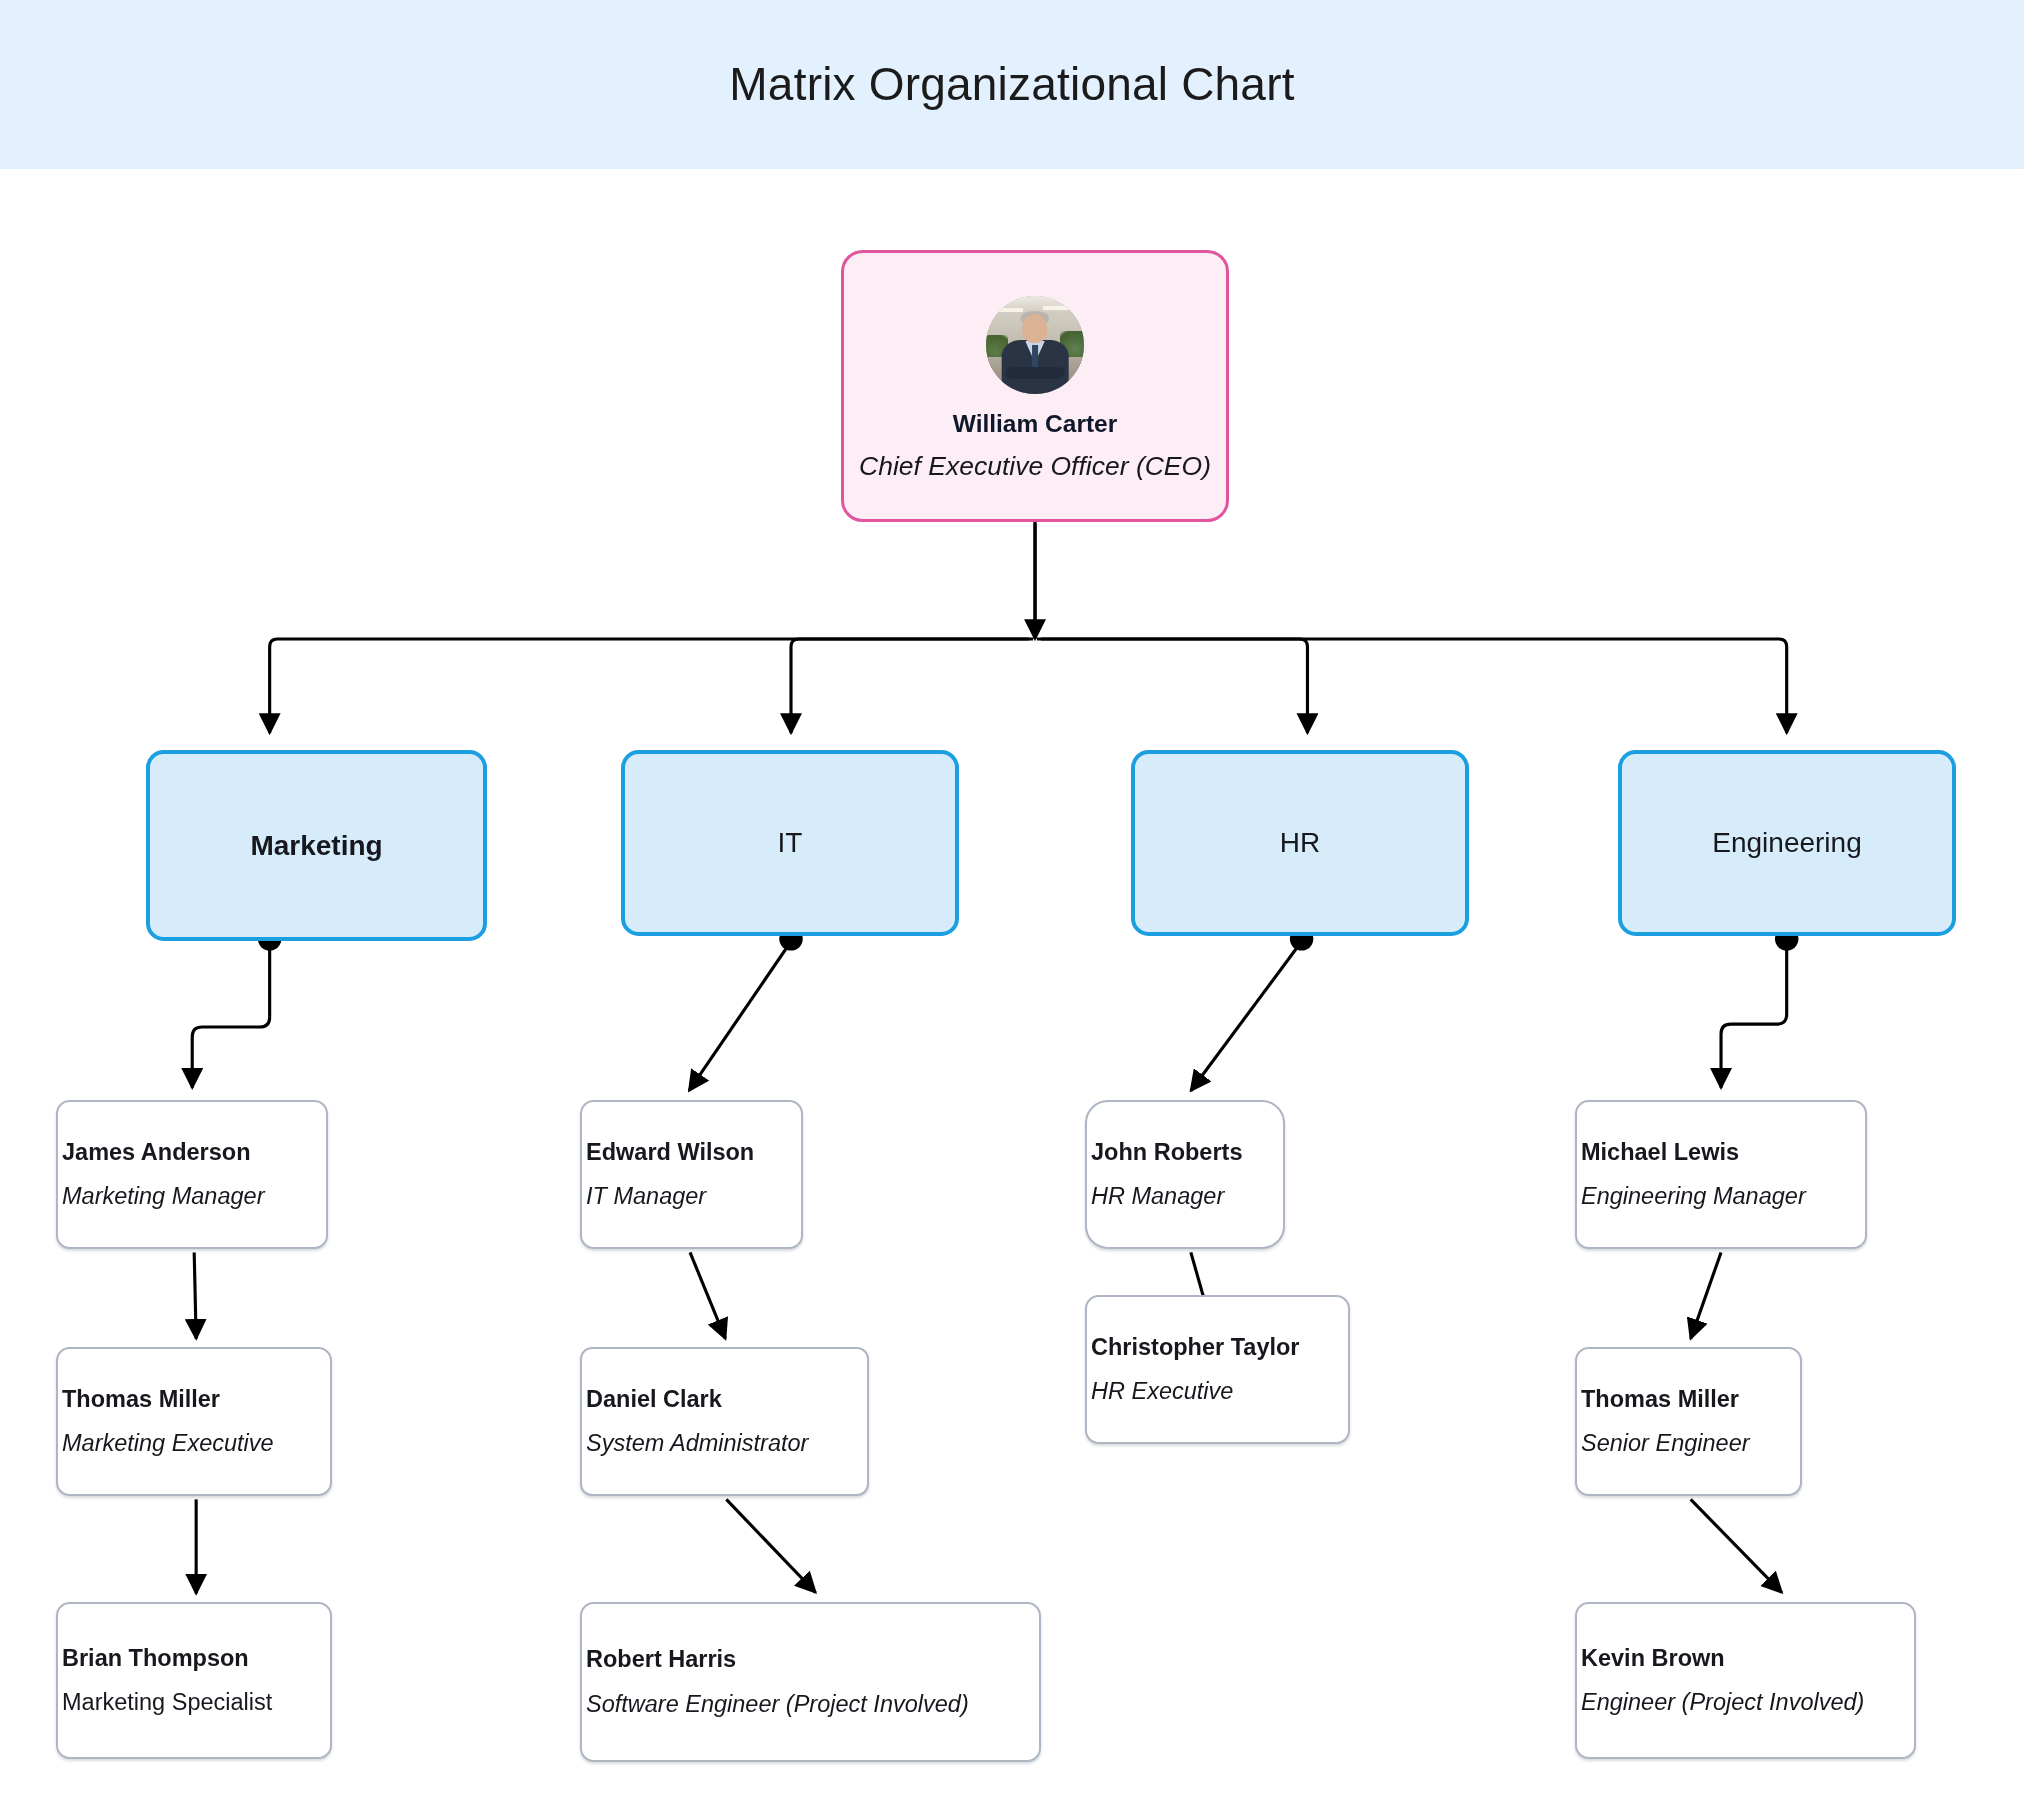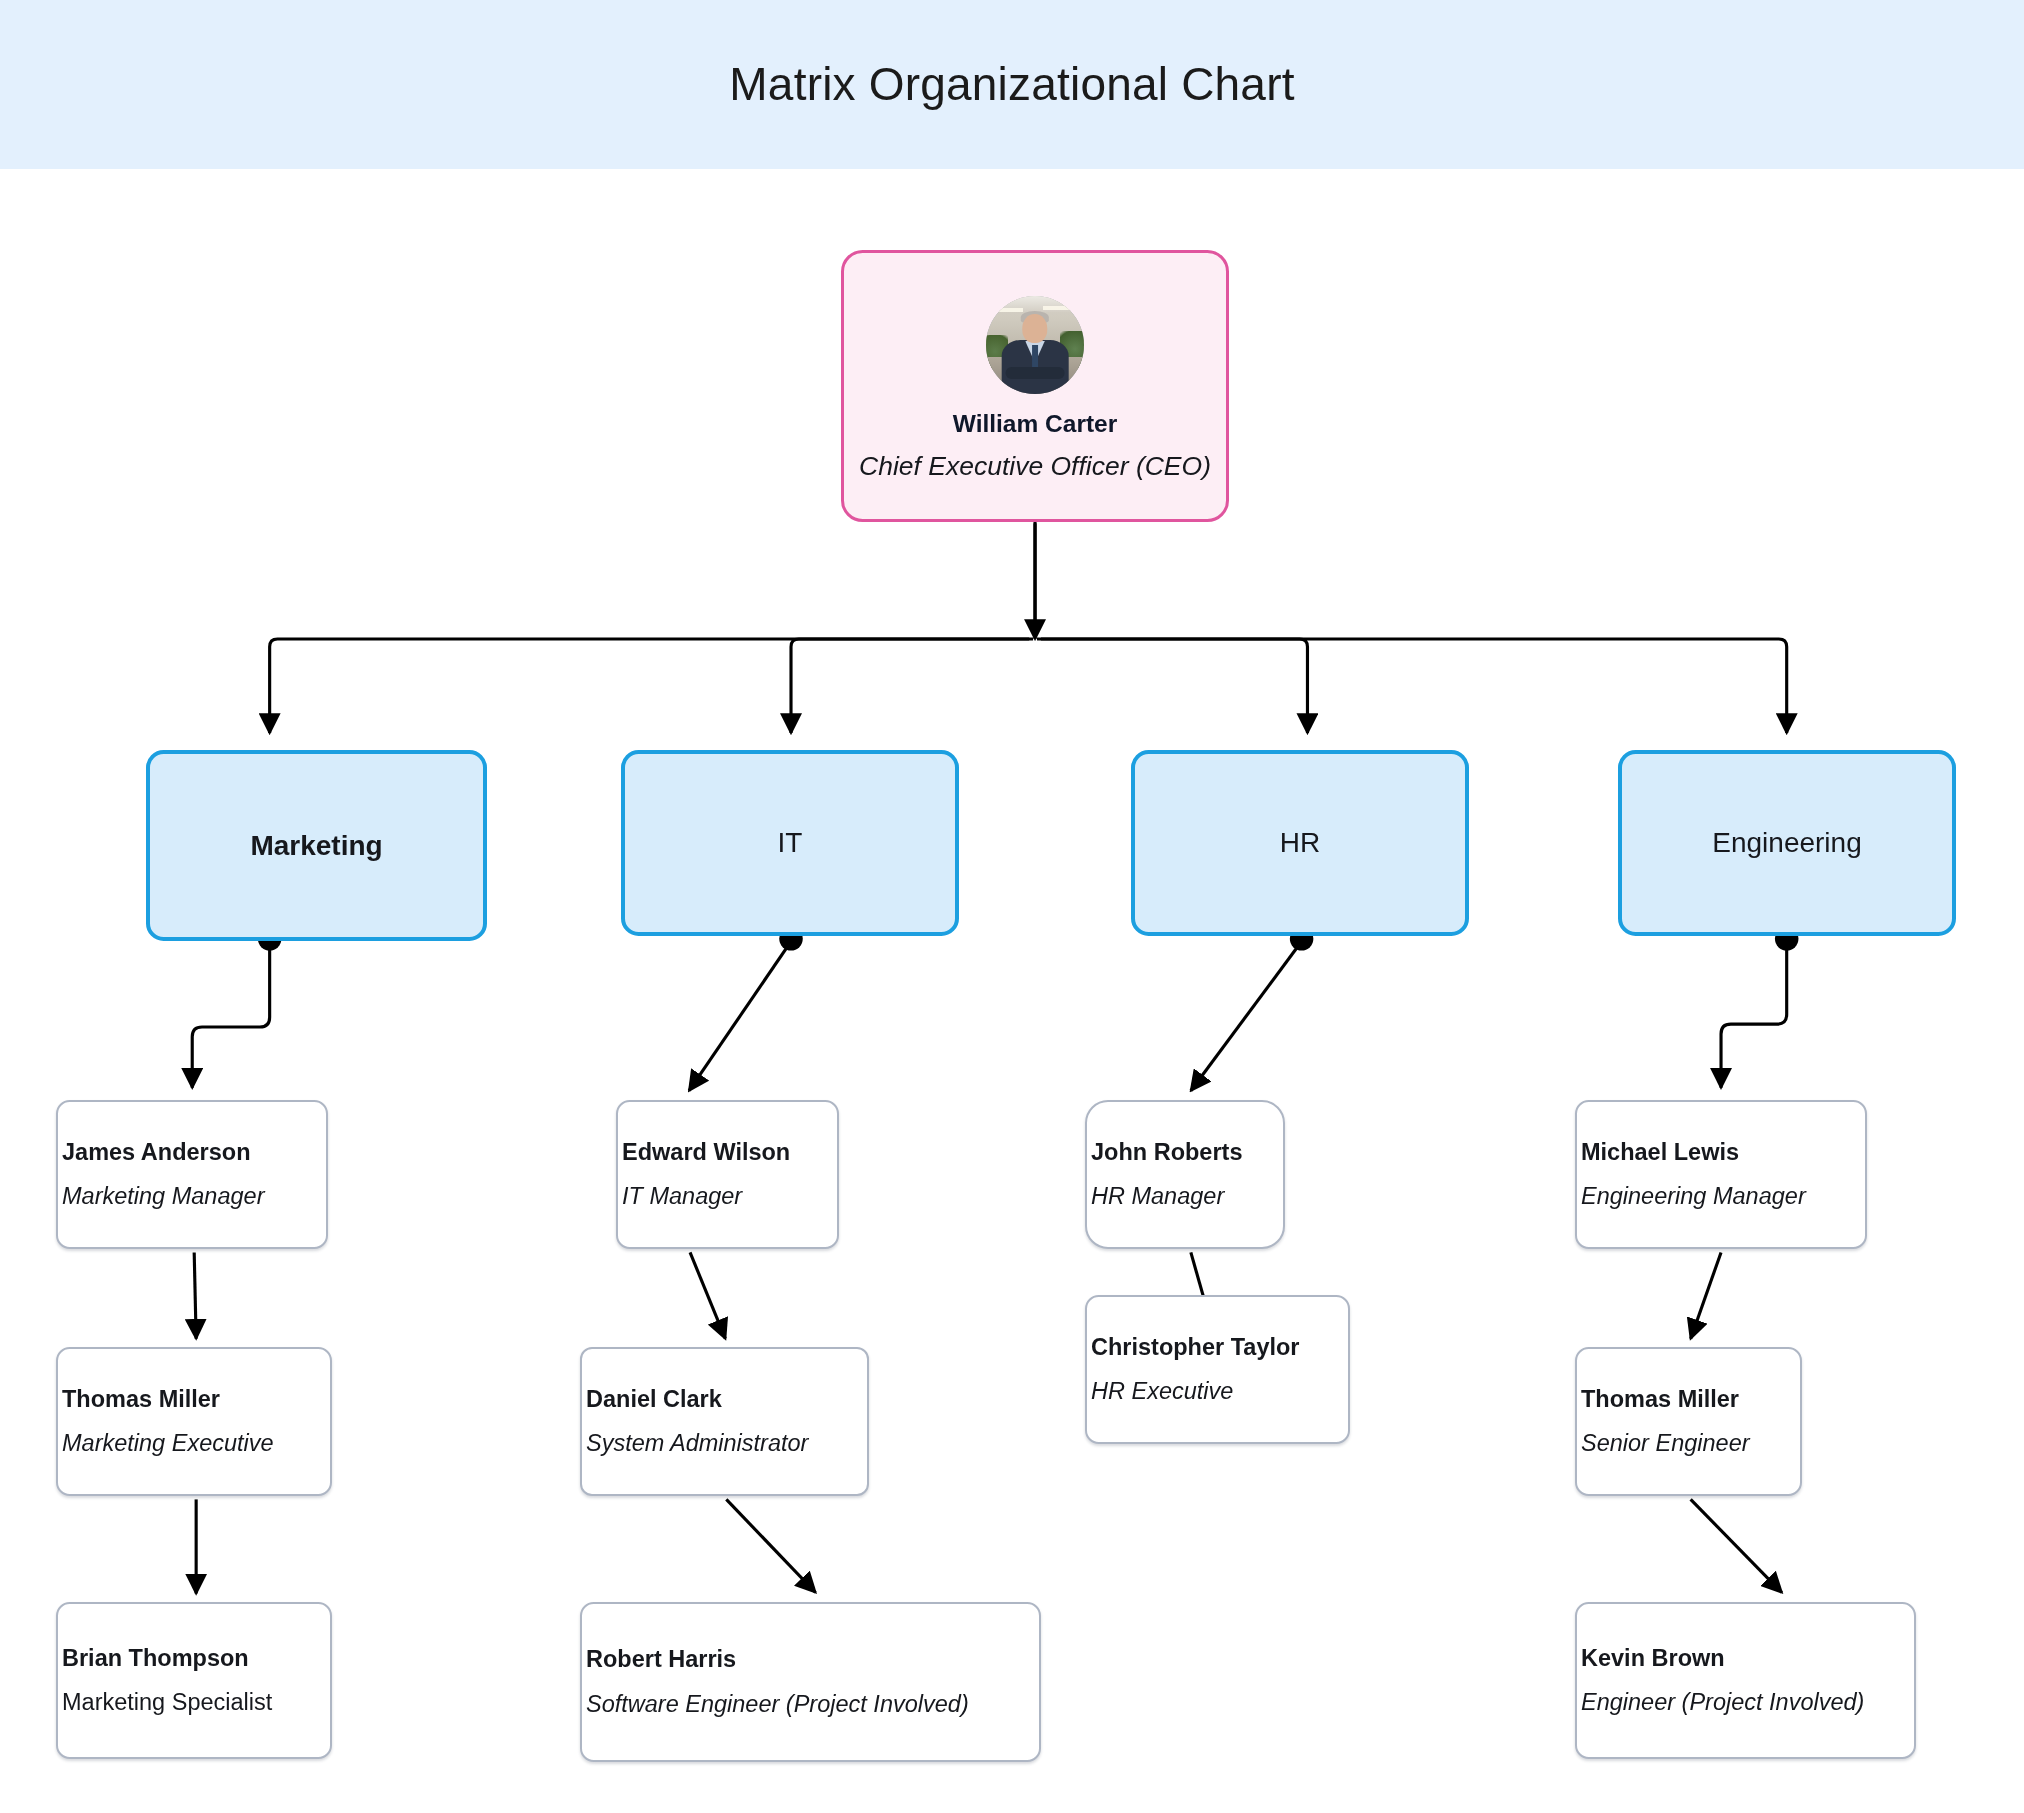--- a/index.html
+++ b/index.html
@@ -192,21 +192,21 @@
     color: #16181d;
     white-space: nowrap;
   }
   .emp .emp-role.normal { font-style: normal; }
 
   
   #node-emp-james    { left: 56px;  top: 1100px; width: 272px; height: 149px; }
   #node-emp-thomas-m { left: 56px;  top: 1347px; width: 276px; height: 149px; }
   #node-emp-brian    { left: 56px;  top: 1602px; width: 276px; height: 157px; }
   
-  #node-emp-edward   { left: 580px; top: 1100px; width: 223px; height: 149px; margin-left: 36px; }
+  #node-emp-edward   { left: 580px; top: 1100px; width: 223px; height: 149px; }
   #node-emp-daniel   { left: 580px; top: 1347px; width: 289px; height: 149px; border-radius: 12px; }
   #node-emp-robert   { left: 580px; top: 1602px; width: 461px; height: 160px; }
   
   #node-emp-john     { left: 1085px; top: 1100px; width: 200px; height: 149px; border-radius: 23px; }
   #node-emp-chris    { left: 1085px; top: 1295px; width: 265px; height: 149px; }
   
   #node-emp-michael  { left: 1575px; top: 1100px; width: 292px; height: 149px; }
   #node-emp-thomas-s { left: 1575px; top: 1347px; width: 227px; height: 149px; }
   #node-emp-kevin    { left: 1575px; top: 1602px; width: 341px; height: 157px; }
 </style>

